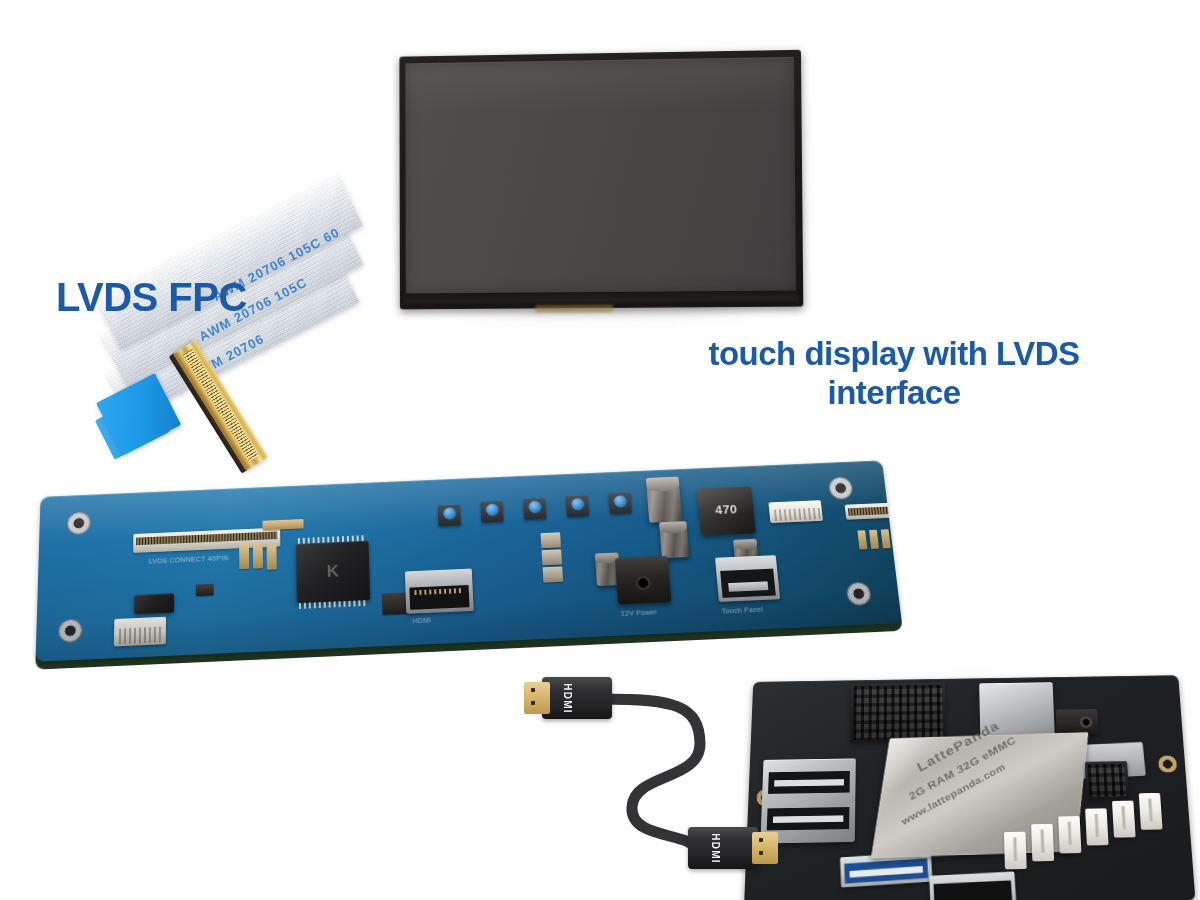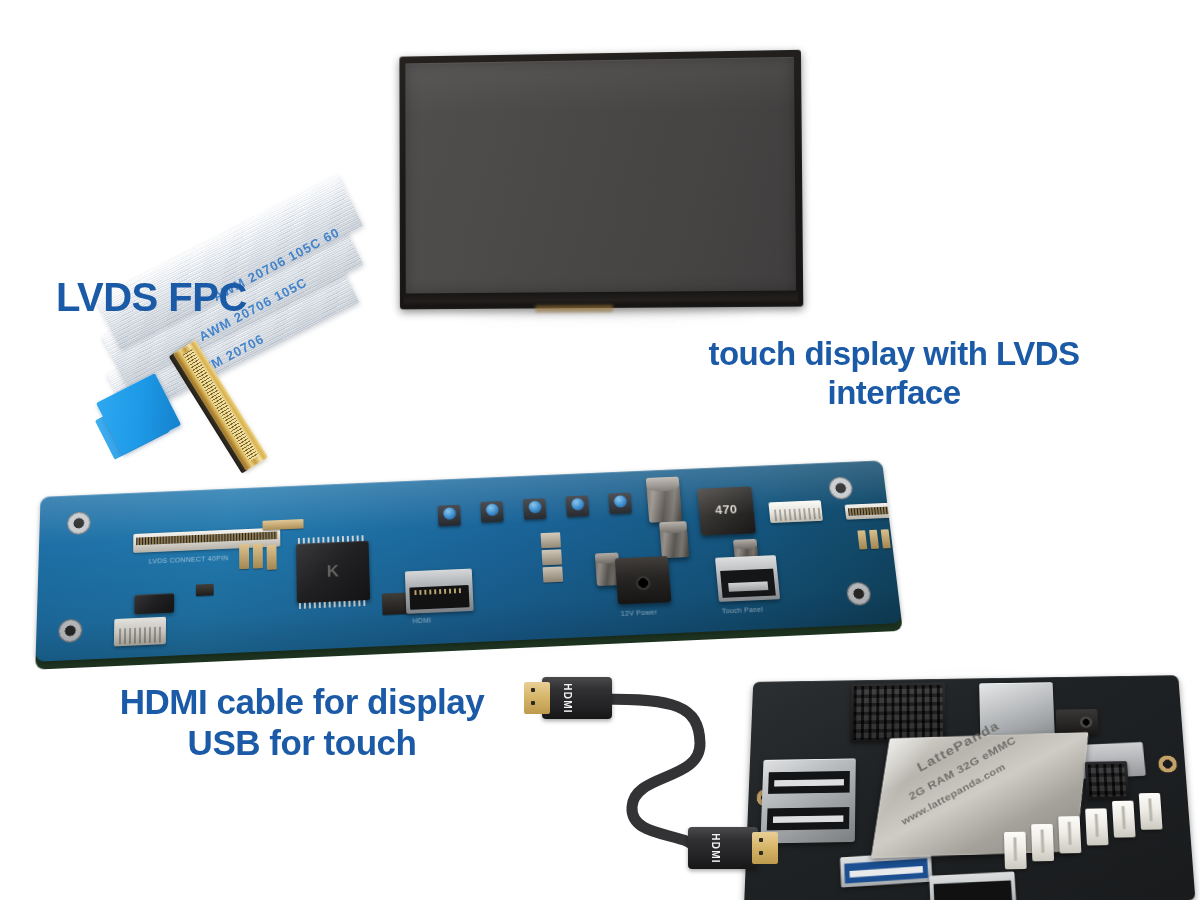--- a/index.html
+++ b/index.html
@@ -601,16 +601,14 @@
 
       <div class="sbc-hdmi">
         <div class="m"></div>
       </div>
     </div>
   </div>
 
   <div class="label" id="lbl-touch">touch display with LVDS
 interface</div>
   <div class="label" id="lbl-lvds">LVDS FPC</div>
-  <div class="label" id="lbl-hdmi">HDMI cable for display
-USB for touch</div>
 
 </div>
 
 </body></html>

